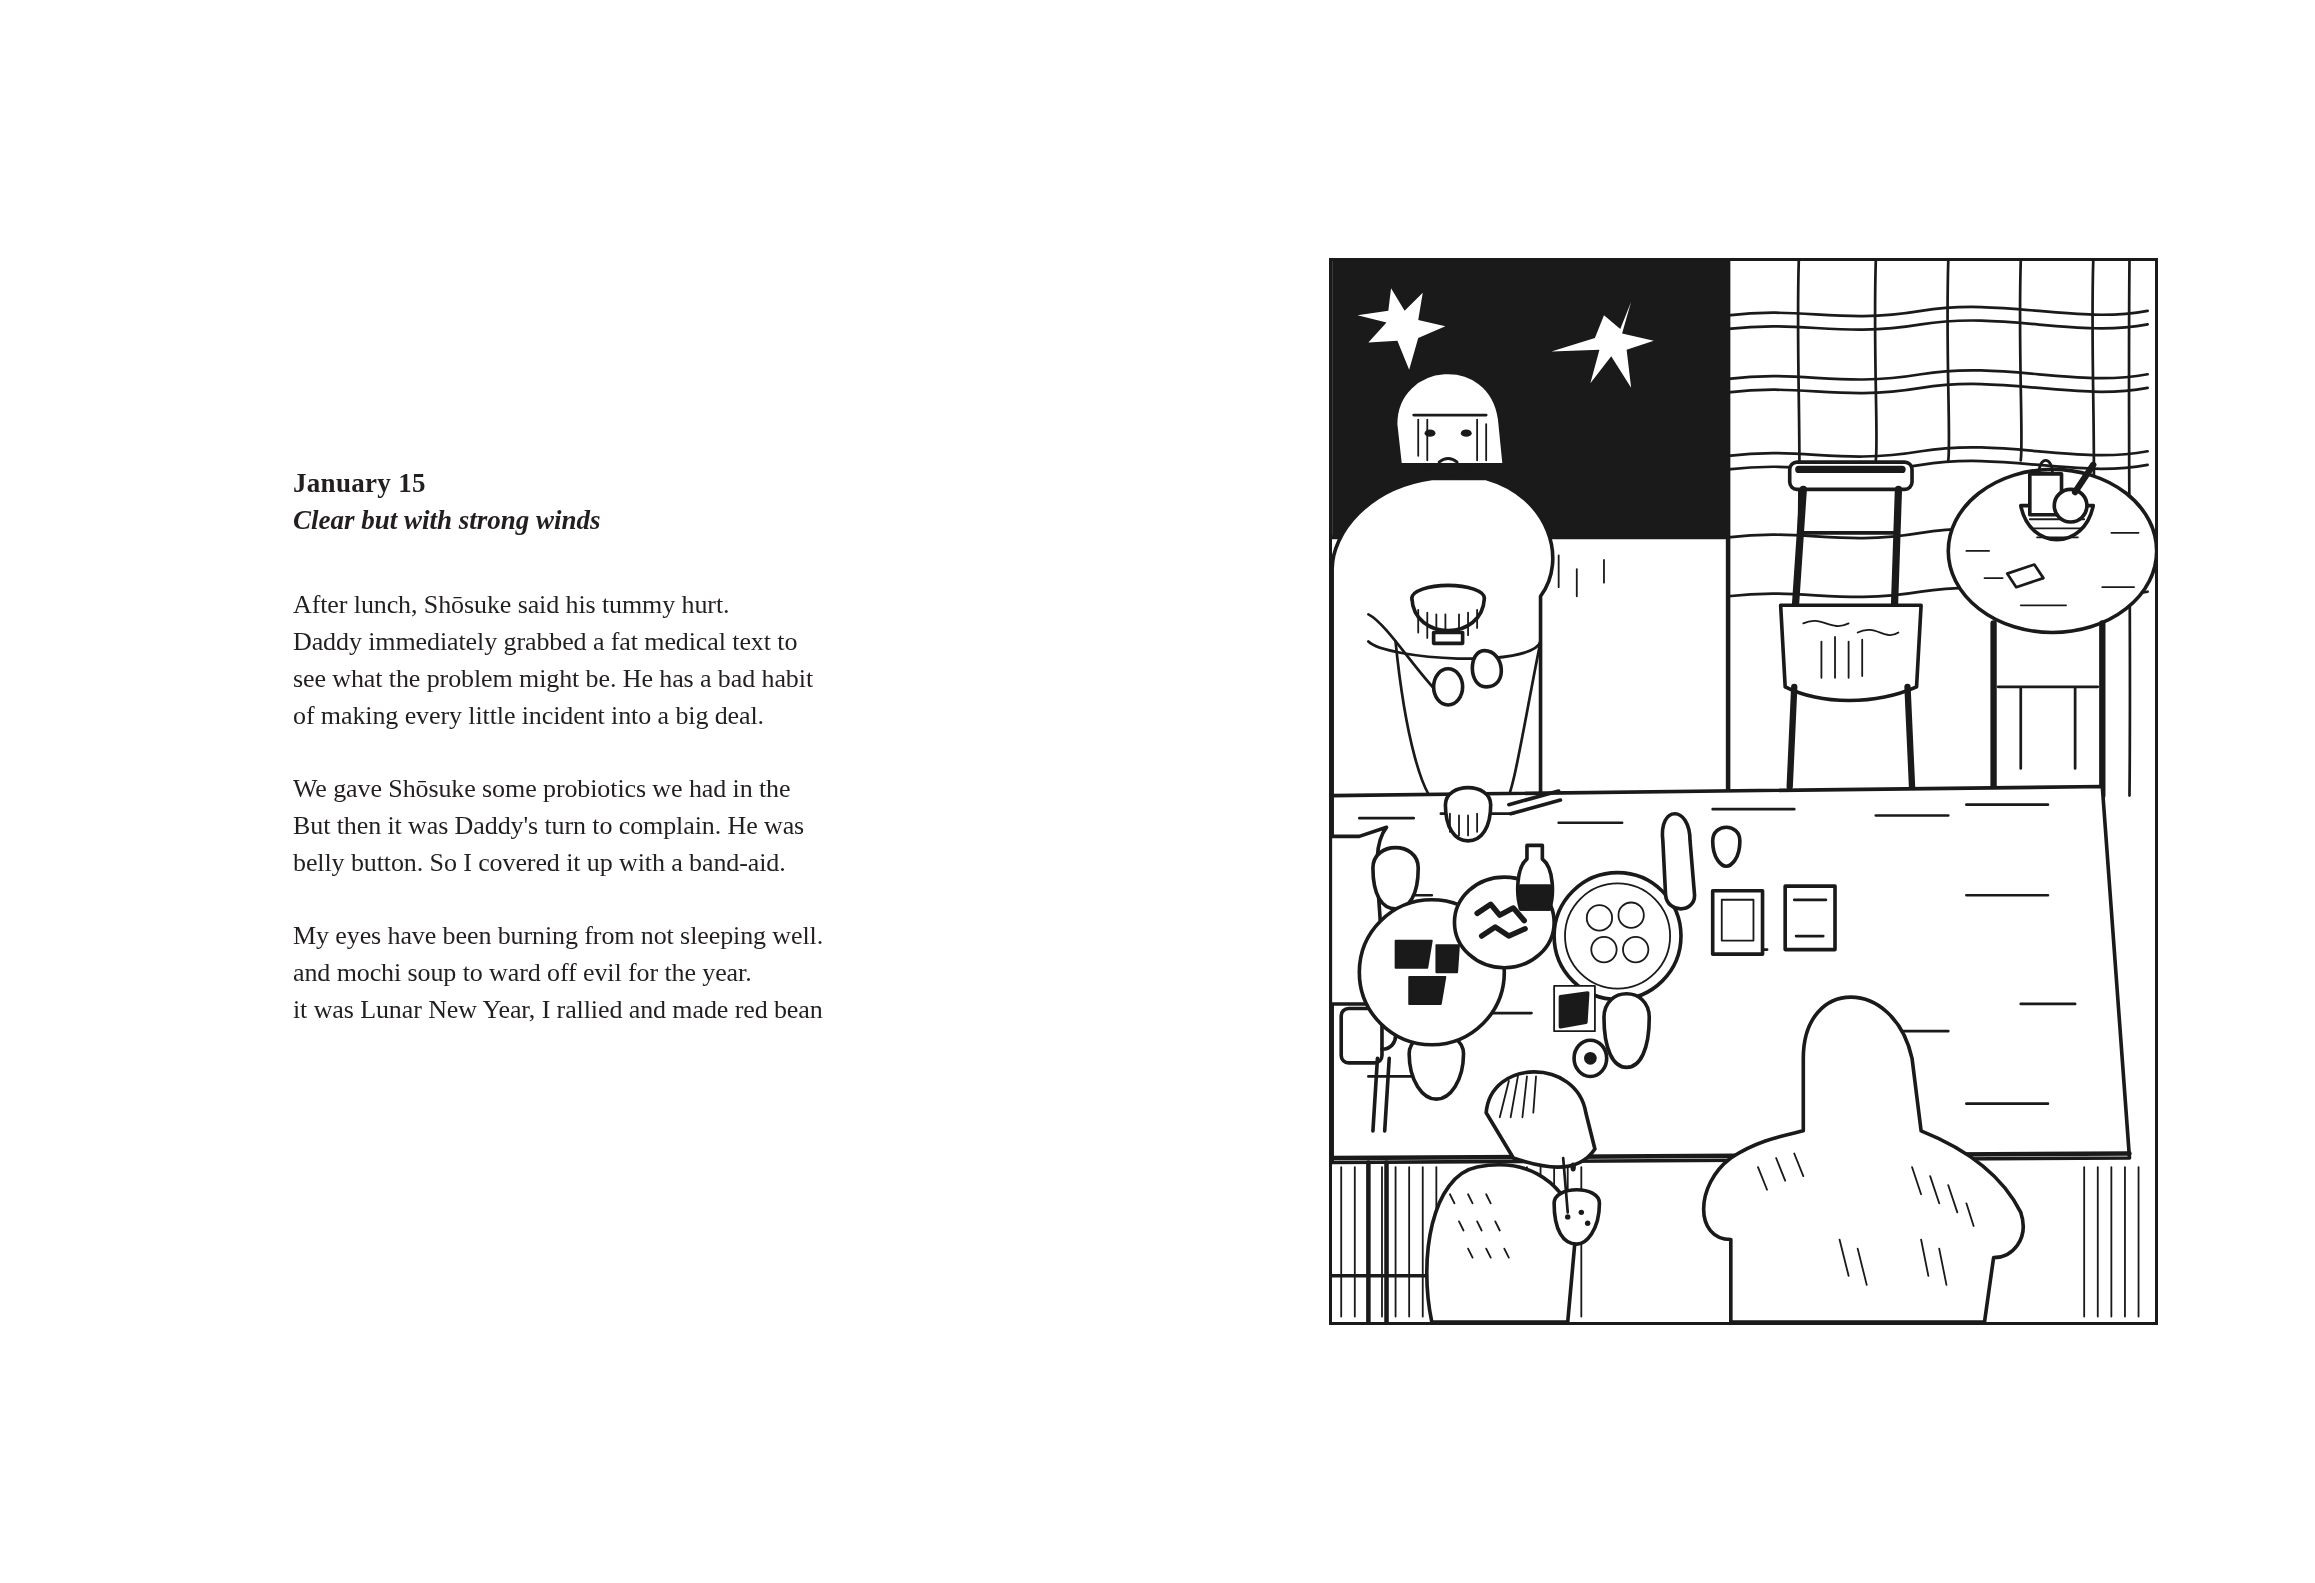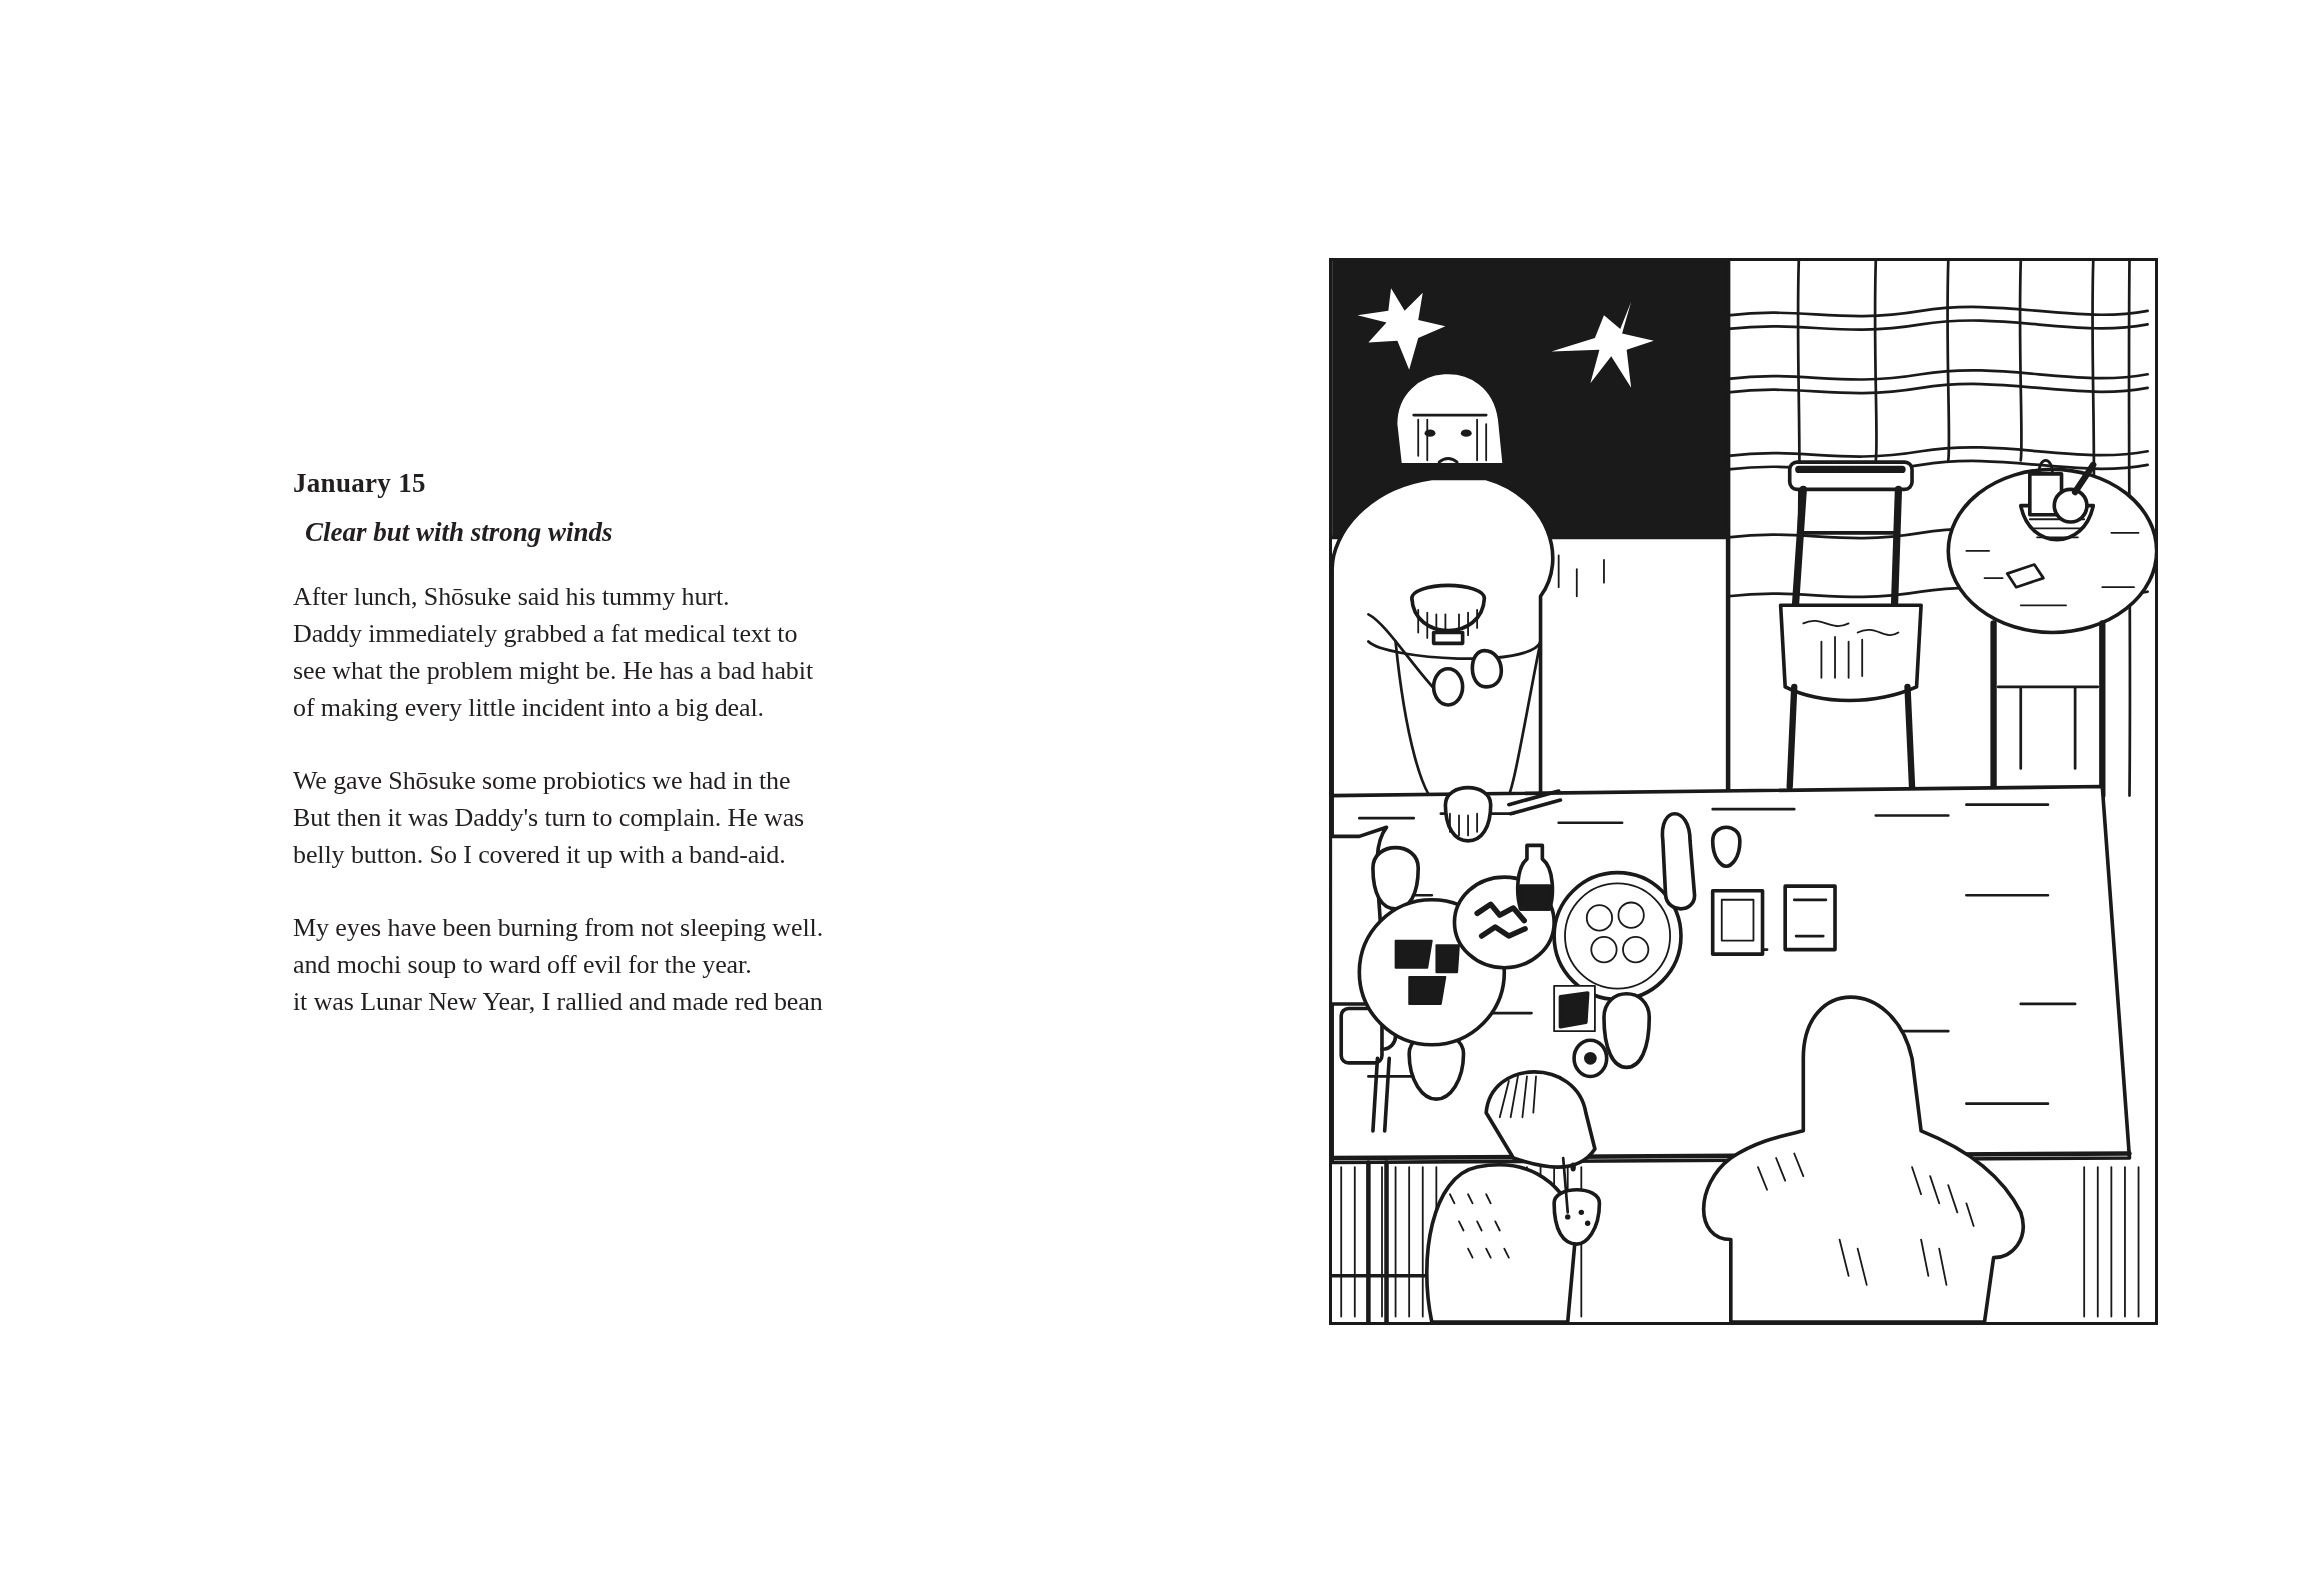--- a/index.html
+++ b/index.html
@@ -4,22 +4,22 @@
 <style>
   html, body { margin: 0; padding: 0; background: #ffffff; }
   body { width: 2316px; height: 1583px; position: relative; overflow: hidden; font-family: "Liberation Serif", "DejaVu Serif", serif; color: #231f20; }
   .spread { position: absolute; inset: 0; }
   .page { position: absolute; top: 0; height: 1583px; padding-left: 30px; }
   .page-left { left: 0; width: 1158px; }
   .page-right { left: 1158px; width: 1158px; }
 
   .entry { position: absolute; left: 293px; top: 465px; width: 651px; }
   .entry-date { font-weight: bold; font-size: 27px; line-height: 36px; letter-spacing: 0.3px; margin: 0; }
-  .entry-weather { font-style: italic; font-weight: bold; font-size: 27px; line-height: 38px; margin: 12px; }
-  .entry-body { margin-top: 27px; }
+  .entry-weather { font-style: italic; font-weight: bold; font-size: 27px; line-height: 38px; margin: 0; }
+  .entry-body { margin-top: 47px; }
   .para { margin: 0 0 36px 0; }
   .line { display: block; font-size: 26px; line-height: 37px; white-space: nowrap; letter-spacing: -0.1px; }
 
   .illustration { position: absolute; left: 171px; top: 258px; width: 829px; height: 1067px; border: 3.6px solid #1a1a1a; box-sizing: border-box; overflow: hidden; background: #fff; }
   .illustration svg { display: block; width: 100%; height: 100%; }
 </style>
 </head>
 <body>
 
 <div class="spread">

